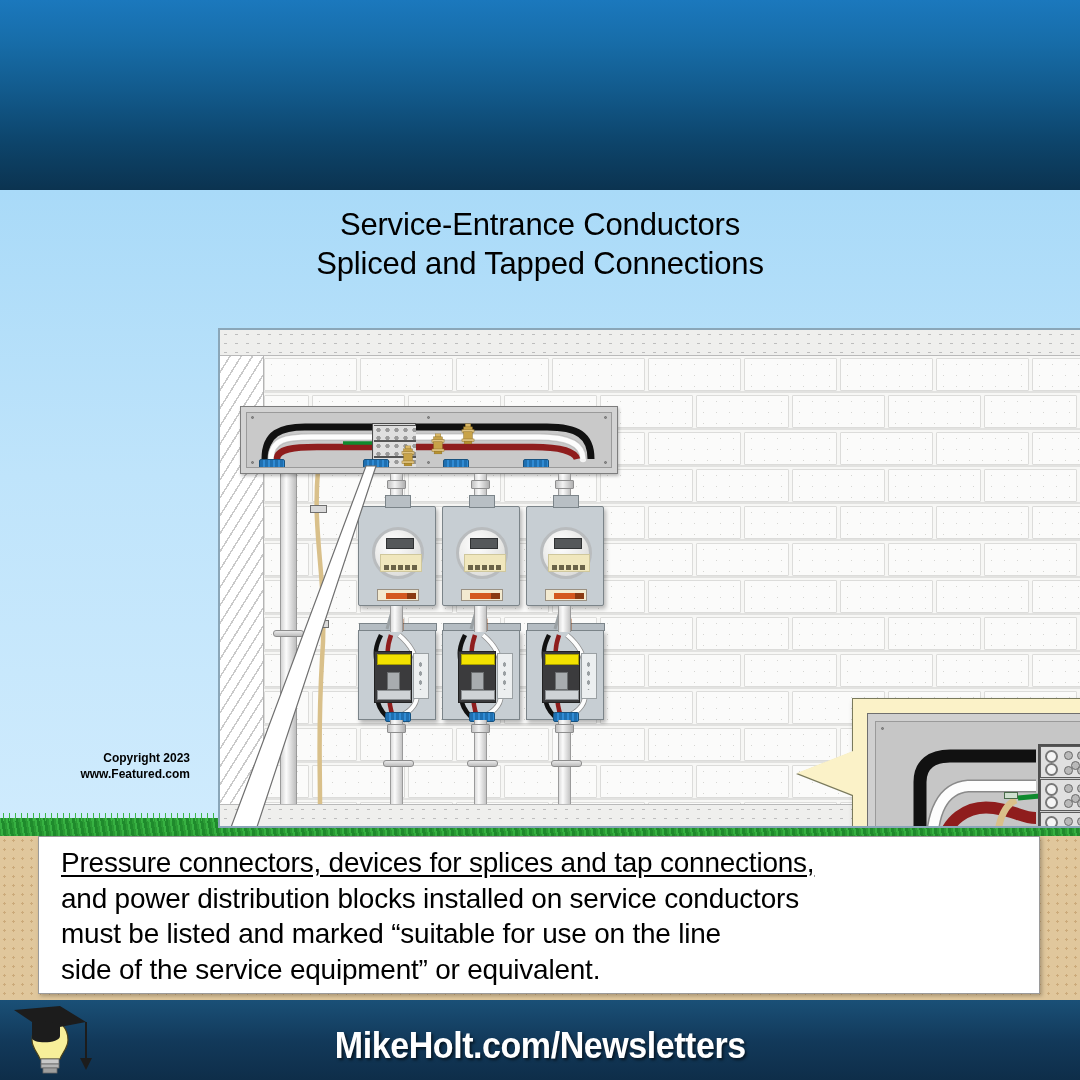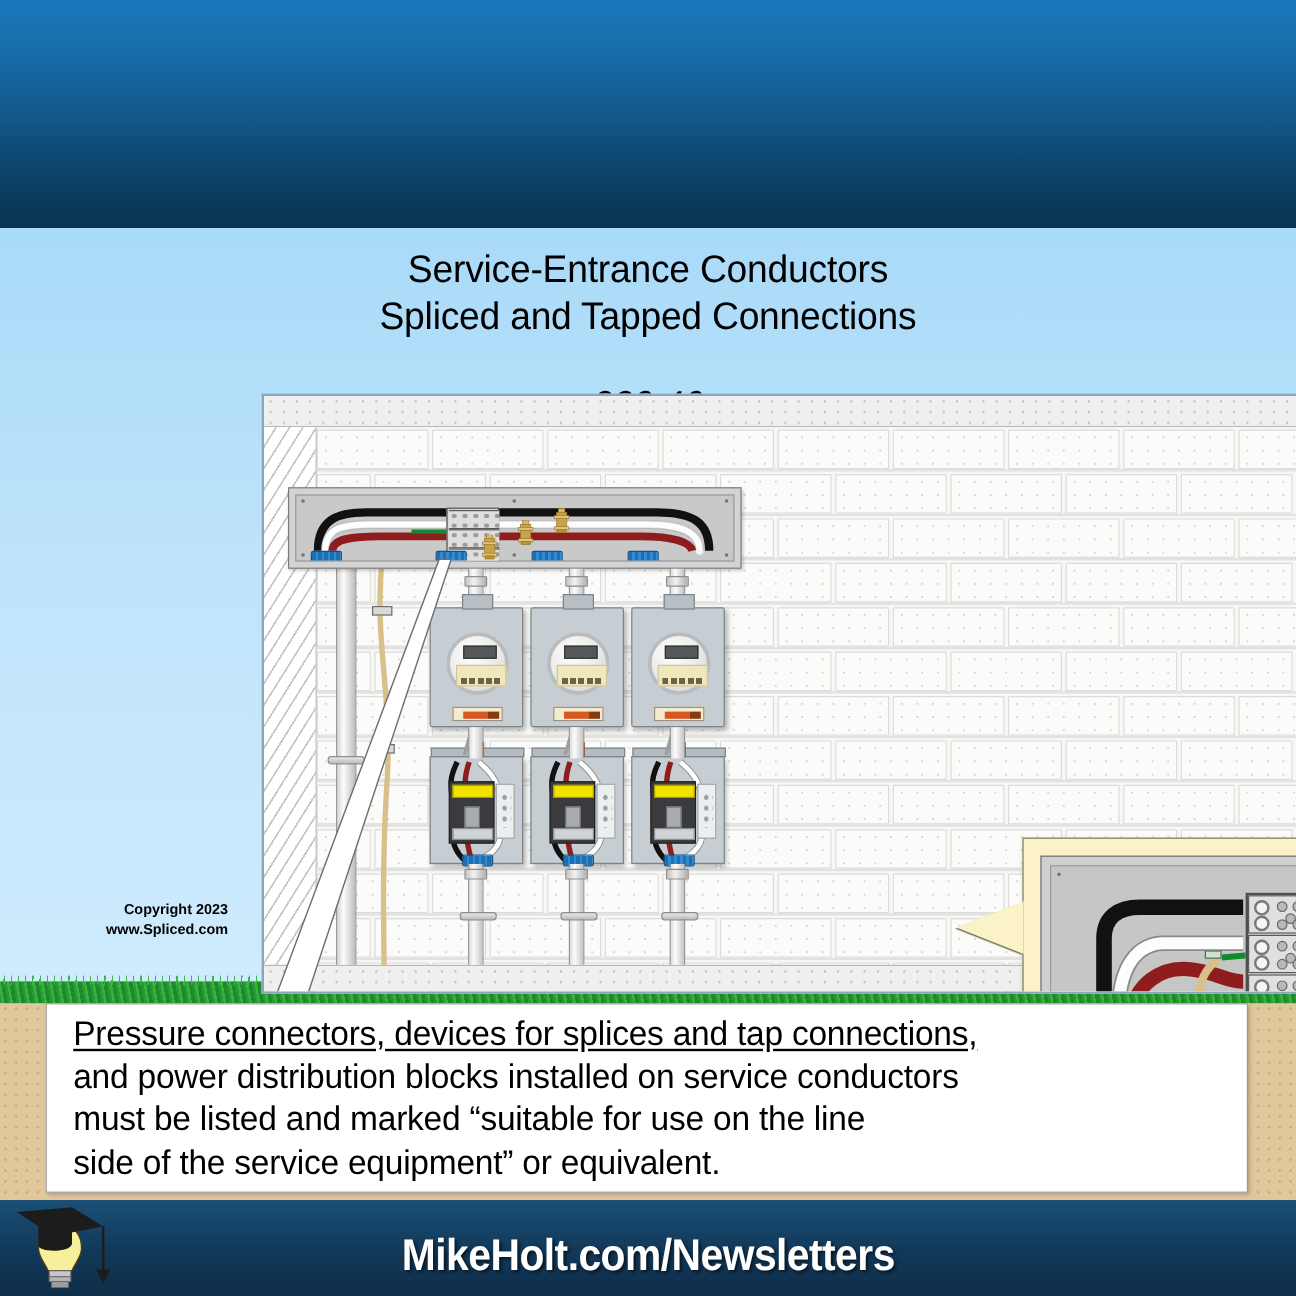--- a/index.html
+++ b/index.html
@@ -228,21 +228,21 @@
   <div id="sky"></div>
 
   <div id="subtitle">
     <div id="sub1">Service-Entrance Conductors</div>
     <div id="sub2">Spliced and Tapped Connections</div>
     <div id="sub3">230.46</div>
   </div>
 
   <div id="copyright">
     <div>Copyright 2023</div>
-    <div>www.Spliced.com</div>
+    <div>www.Featured.com</div>
   </div>
 
   <div id="grass"></div>
   <div id="ground"></div>
 
   <div id="scene">
 
     <div id="cap"></div>
     <div id="return-wall"></div>
     <div id="brickface">

